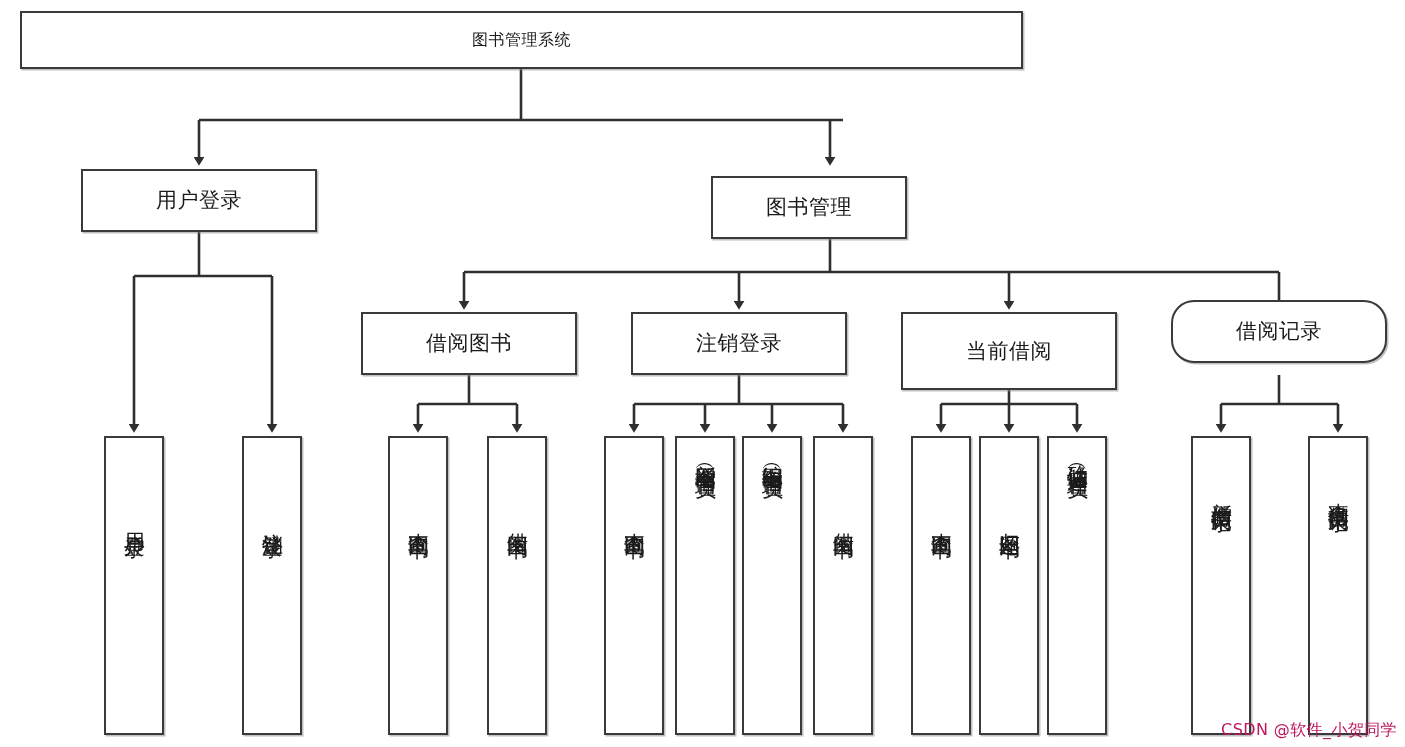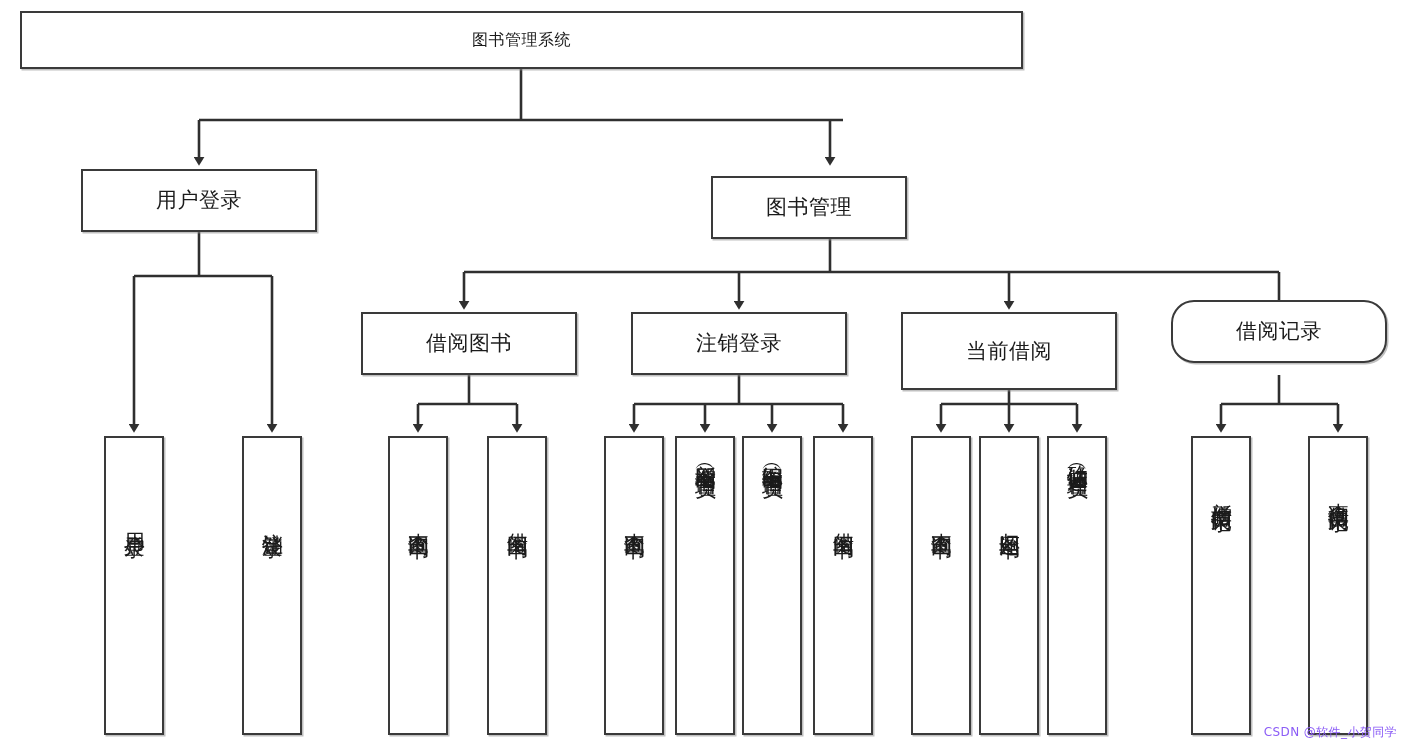--- a/index.html
+++ b/index.html
@@ -59,22 +59,22 @@
     font-size: 21px;
     letter-spacing: 2px;
     line-height: 1;
     white-space: nowrap;
     display: block;
   }
   .watermark {
     position: absolute;
     right: 8px;
     bottom: 6px;
-    font-size: 12px;
-    color: #8b5cf6;
+    font-size: 16px;
+    color: #be185d;
     z-index: 6;
     white-space: nowrap;
     letter-spacing: 0.4px;
   }
 </style>
 </head>
 <body>
 
 <div id="canvas">
 

